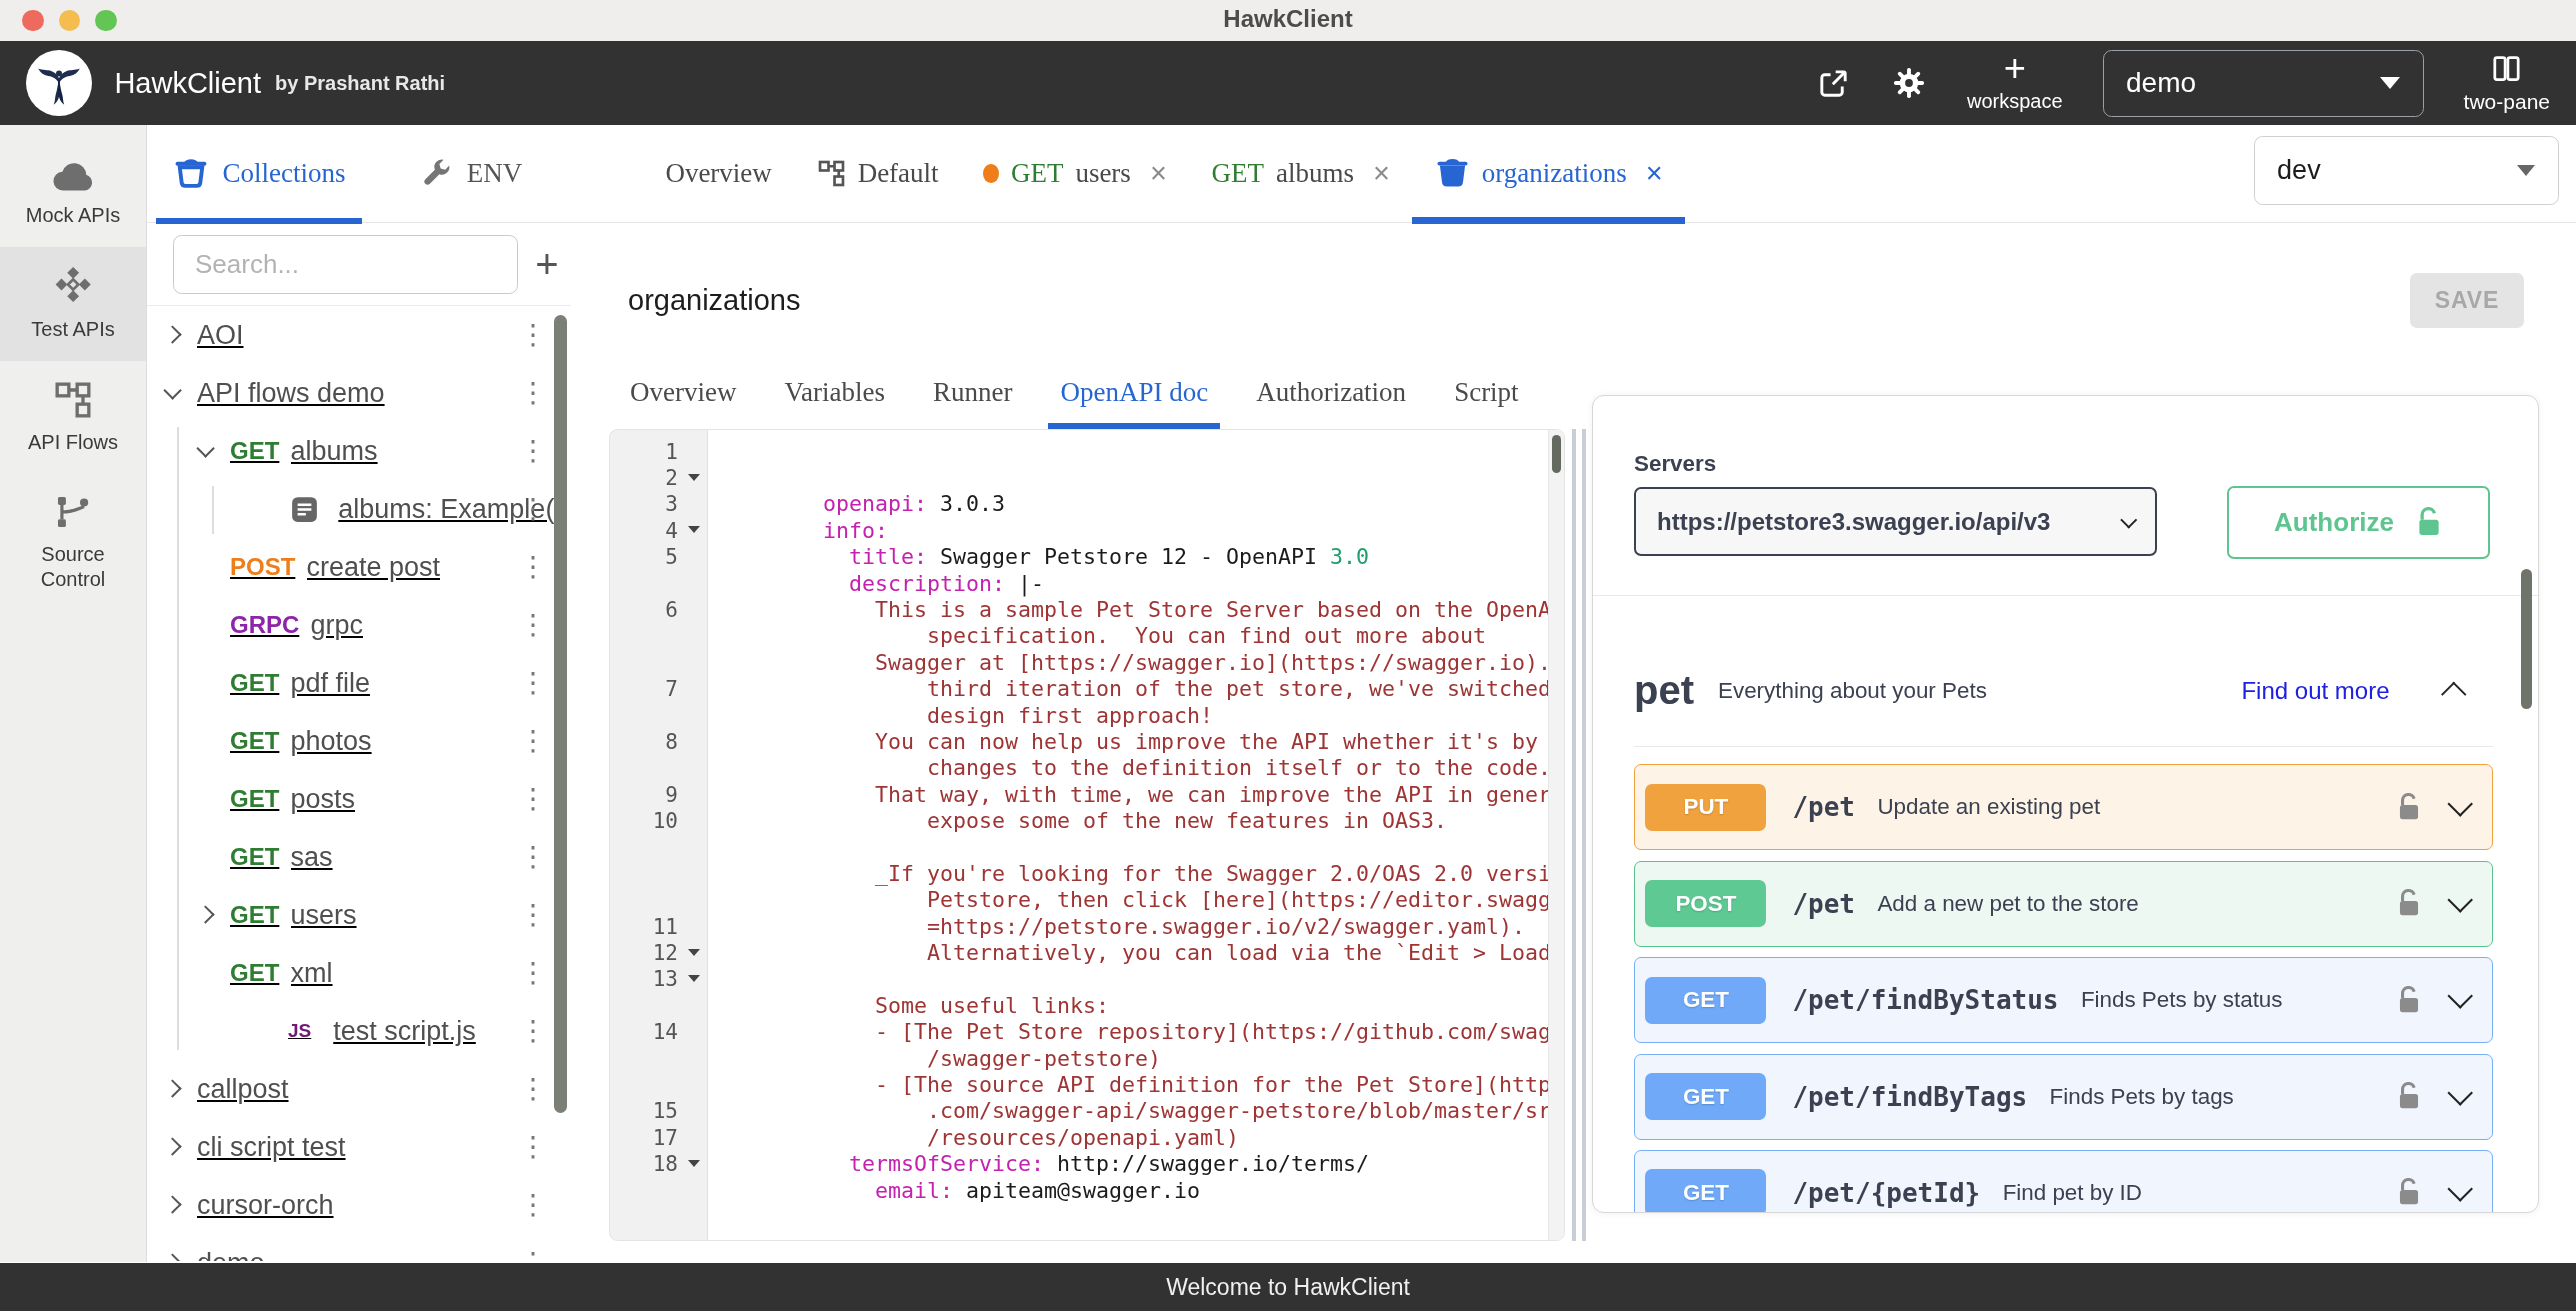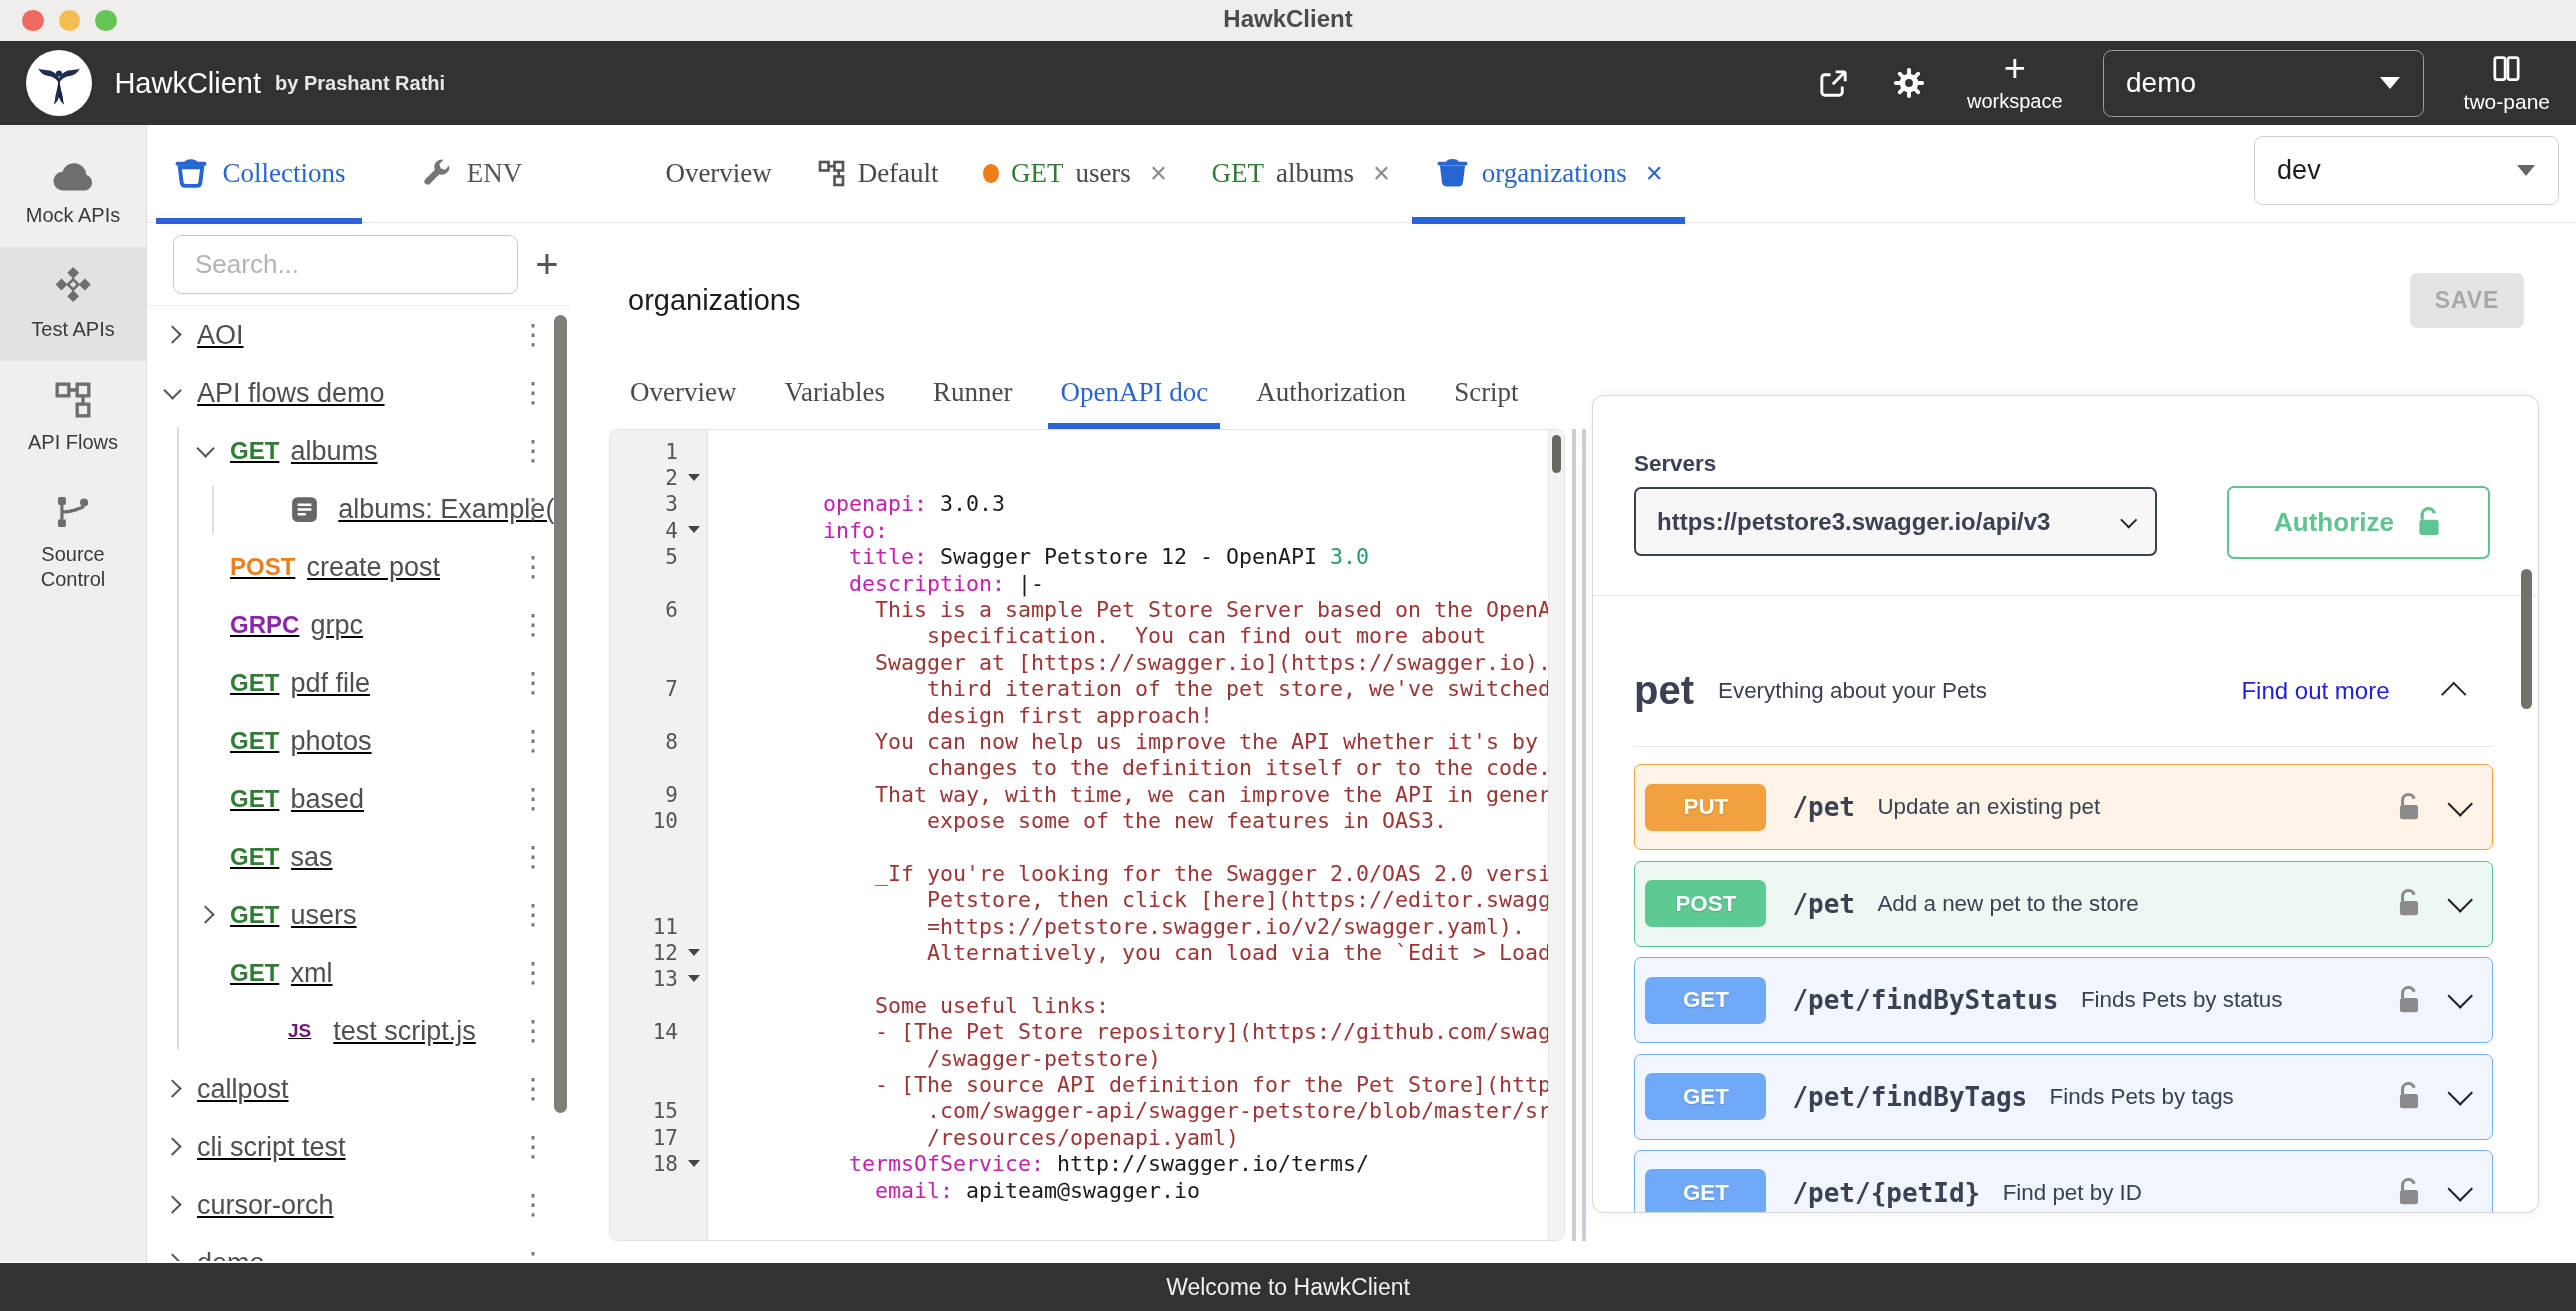--- a/index.html
+++ b/index.html
@@ -356,21 +356,21 @@
         <span class="chevslot"></span>
 
         <span class="method m-get">GET</span>
         <span class="tlabel">photos</span>
         <span class="kebab">⋮</span>
       </div>
       <div class="trow l1">
         <span class="chevslot"></span>
 
         <span class="method m-get">GET</span>
-        <span class="tlabel">based</span>
+        <span class="tlabel">posts</span>
         <span class="kebab">⋮</span>
       </div>
       <div class="trow l1">
         <span class="chevslot"></span>
 
         <span class="method m-get">GET</span>
         <span class="tlabel">sas</span>
         <span class="kebab">⋮</span>
       </div>
       <div class="trow l1">

